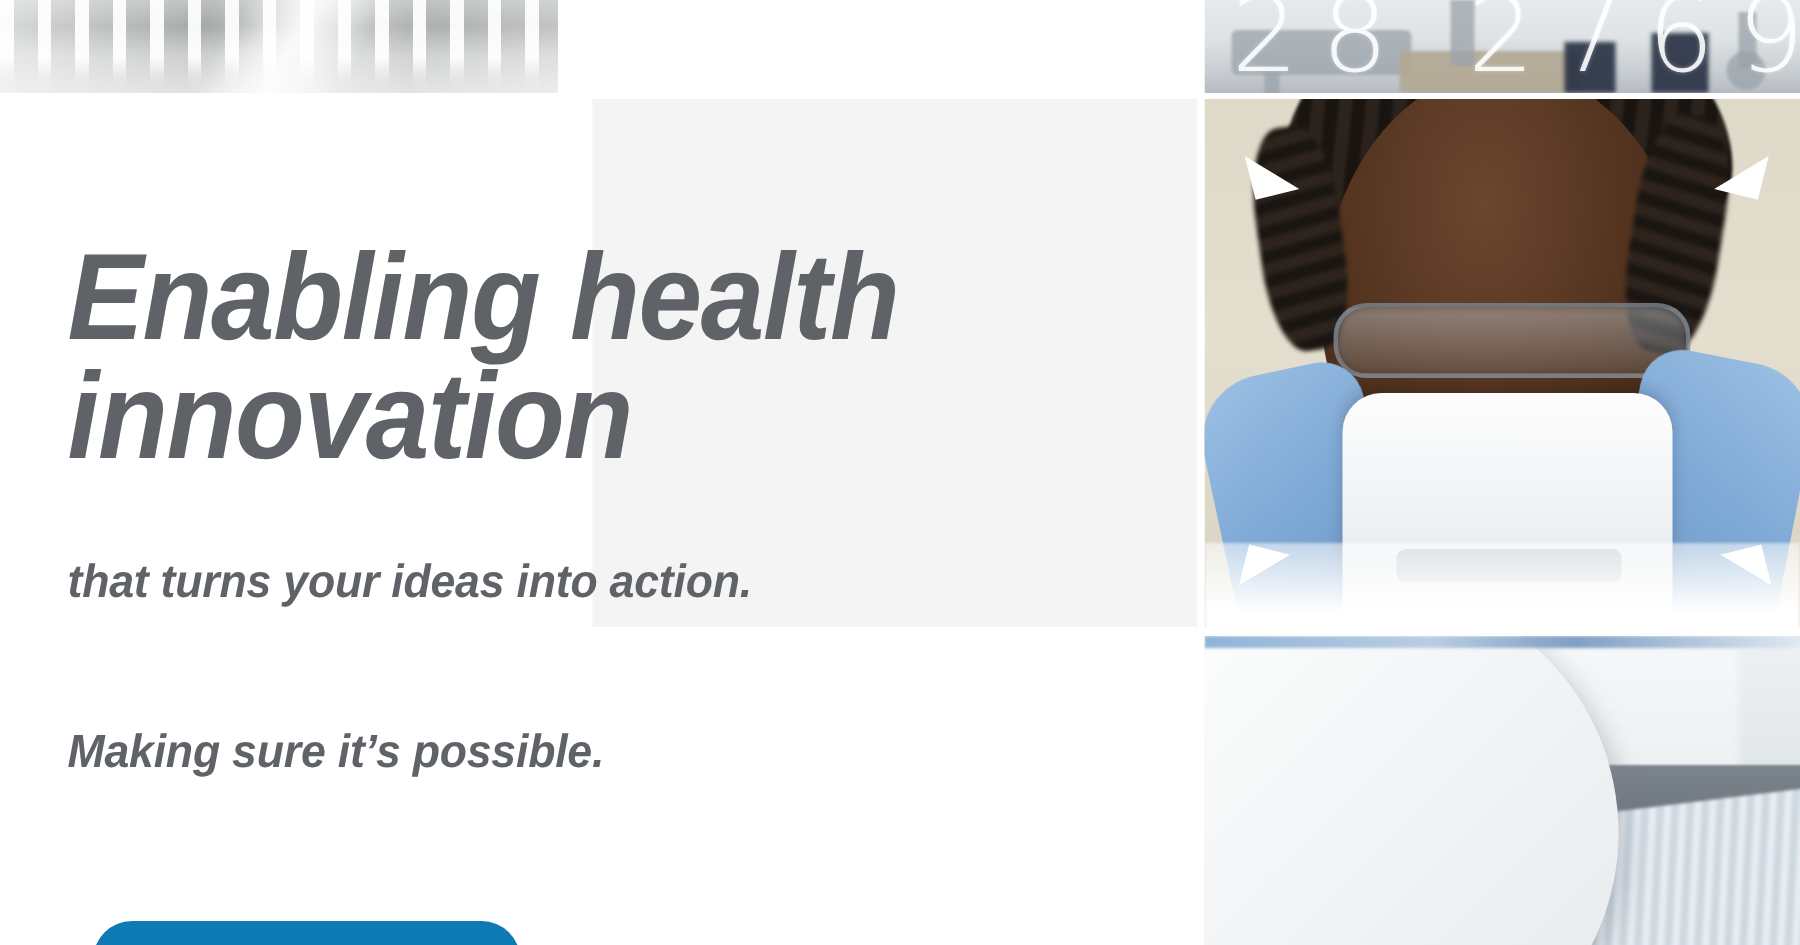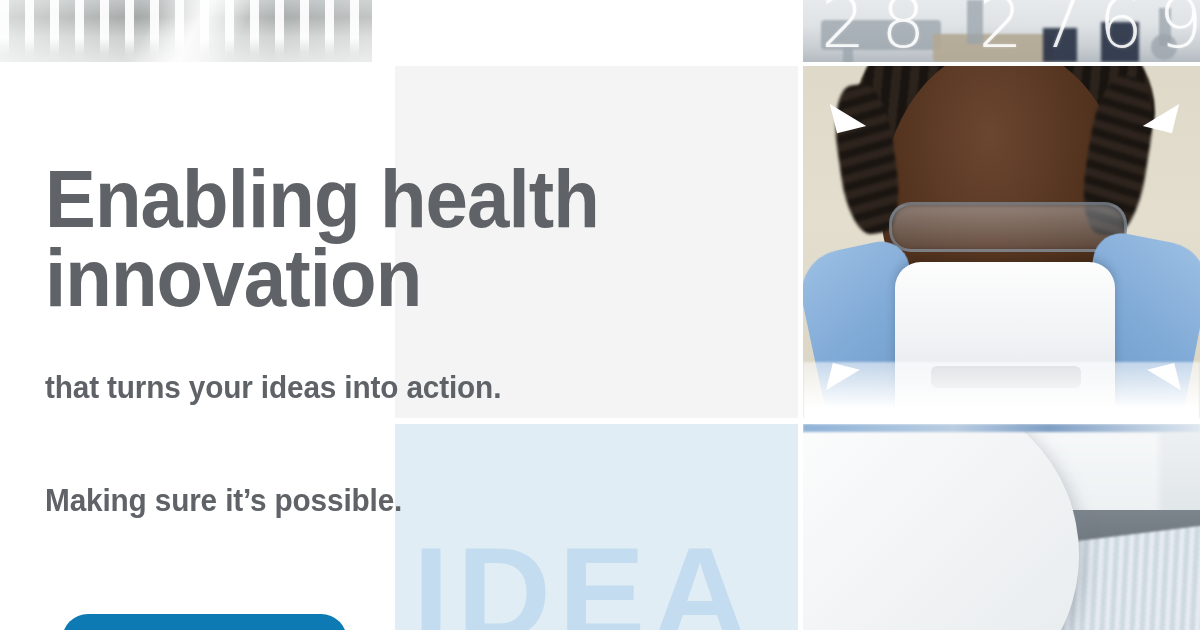--- a/index.html
+++ b/index.html
@@ -149,20 +149,21 @@
     user-select: none;
   }
 
   
   #copy {
     position: absolute;
     left: 45px;
     top: 160px;
     width: 740px;
     z-index: 6;
+    font-style: italic;
   }
   #headline {
     margin: 0;
     font-family: "Liberation Sans Narrow", "Liberation Sans", sans-serif;
     font-weight: 700;
     font-size: 82px;
     line-height: 0.96;
     letter-spacing: -0.012em;
     color: #5f6367;
     transform: scaleX(0.93);
@@ -369,23 +370,20 @@
       <div class="ward-dark" style="left:298px; top:22px; width:38px; height:40px;"></div>
       <div class="ward-obj" style="left:356px; top:8px;   width:12px;  height:38px;"></div>
       <div class="ward-obj" style="left:348px; top:34px;  width:26px;  height:26px; border-radius:50%;"></div>
       <div id="num-right" class="bignum">28  2769 32</div>
     </div>
   </div>
 
   <div id="panel-white-l" class="panel"></div>
   <div id="panel-gray-m" class="panel"></div>
 
-  <div id="panel-blue-m" class="panel">
-    <div id="idea-watermark">IDEA</div>
-  </div>
 
   <div id="photo-scientist" class="panel">
     <div class="sci-bg"></div>
     <div class="sci-hair"></div>
     <div class="sci-head"></div>
     <div class="sci-hair2"></div>
     <div class="sci-hair3"></div>
     <div class="sci-goggles"></div>
     <div class="sci-glove-l"></div>
     <div class="sci-glove-r"></div>

